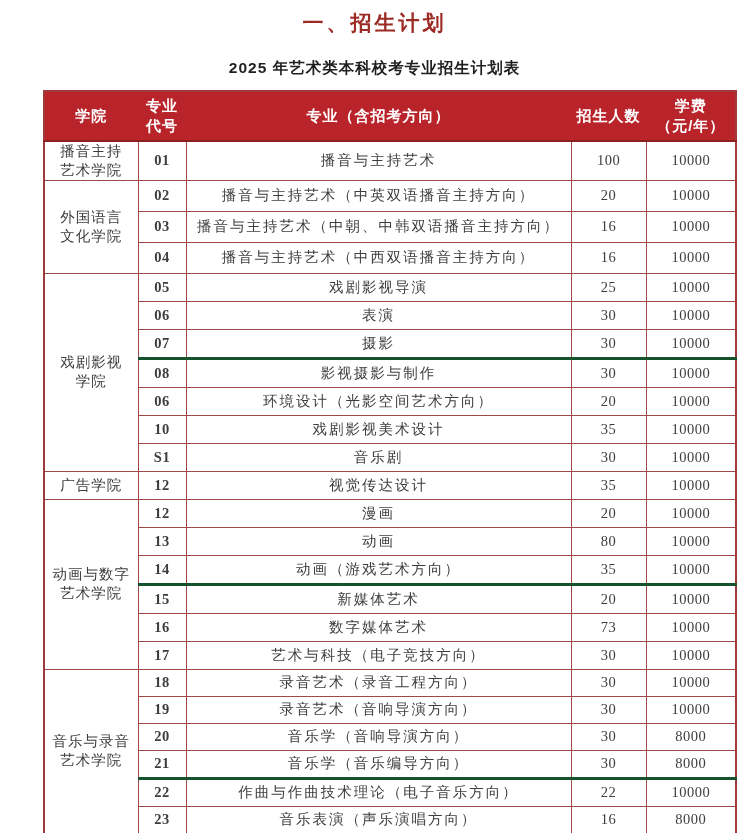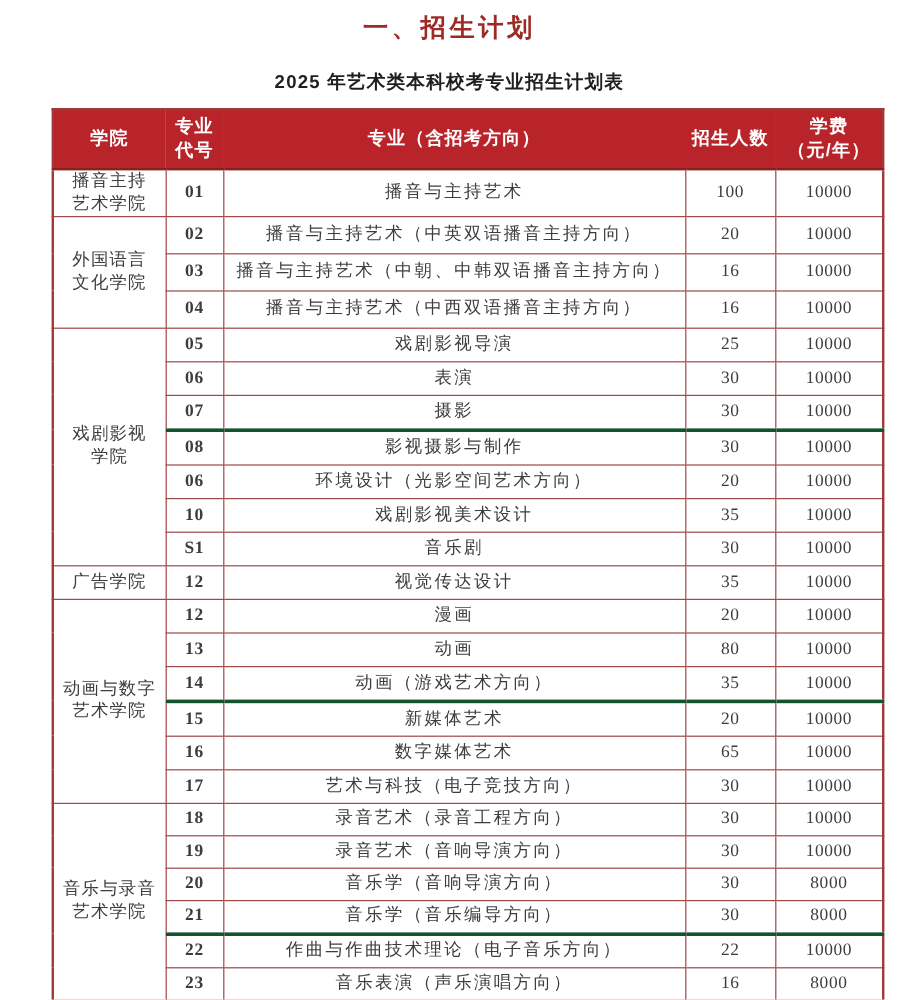--- a/index.html
+++ b/index.html
@@ -211,21 +211,21 @@
         </tr>
         <tr class="g4 dark-top">
           <td class="cell-code">15</td>
           <td class="cell-major">新媒体艺术</td>
           <td class="cell-count">20</td>
           <td class="cell-fee">10000</td>
         </tr>
         <tr class="g4">
           <td class="cell-code">16</td>
           <td class="cell-major">数字媒体艺术</td>
-          <td class="cell-count">65</td>
+          <td class="cell-count">73</td>
           <td class="cell-fee">10000</td>
         </tr>
         <tr class="g4">
           <td class="cell-code">17</td>
           <td class="cell-major">艺术与科技（电子竞技方向）</td>
           <td class="cell-count">30</td>
           <td class="cell-fee">10000</td>
         </tr>
         <tr class="g5">
           <td class="cell-college" rowspan="6">音乐与录音

